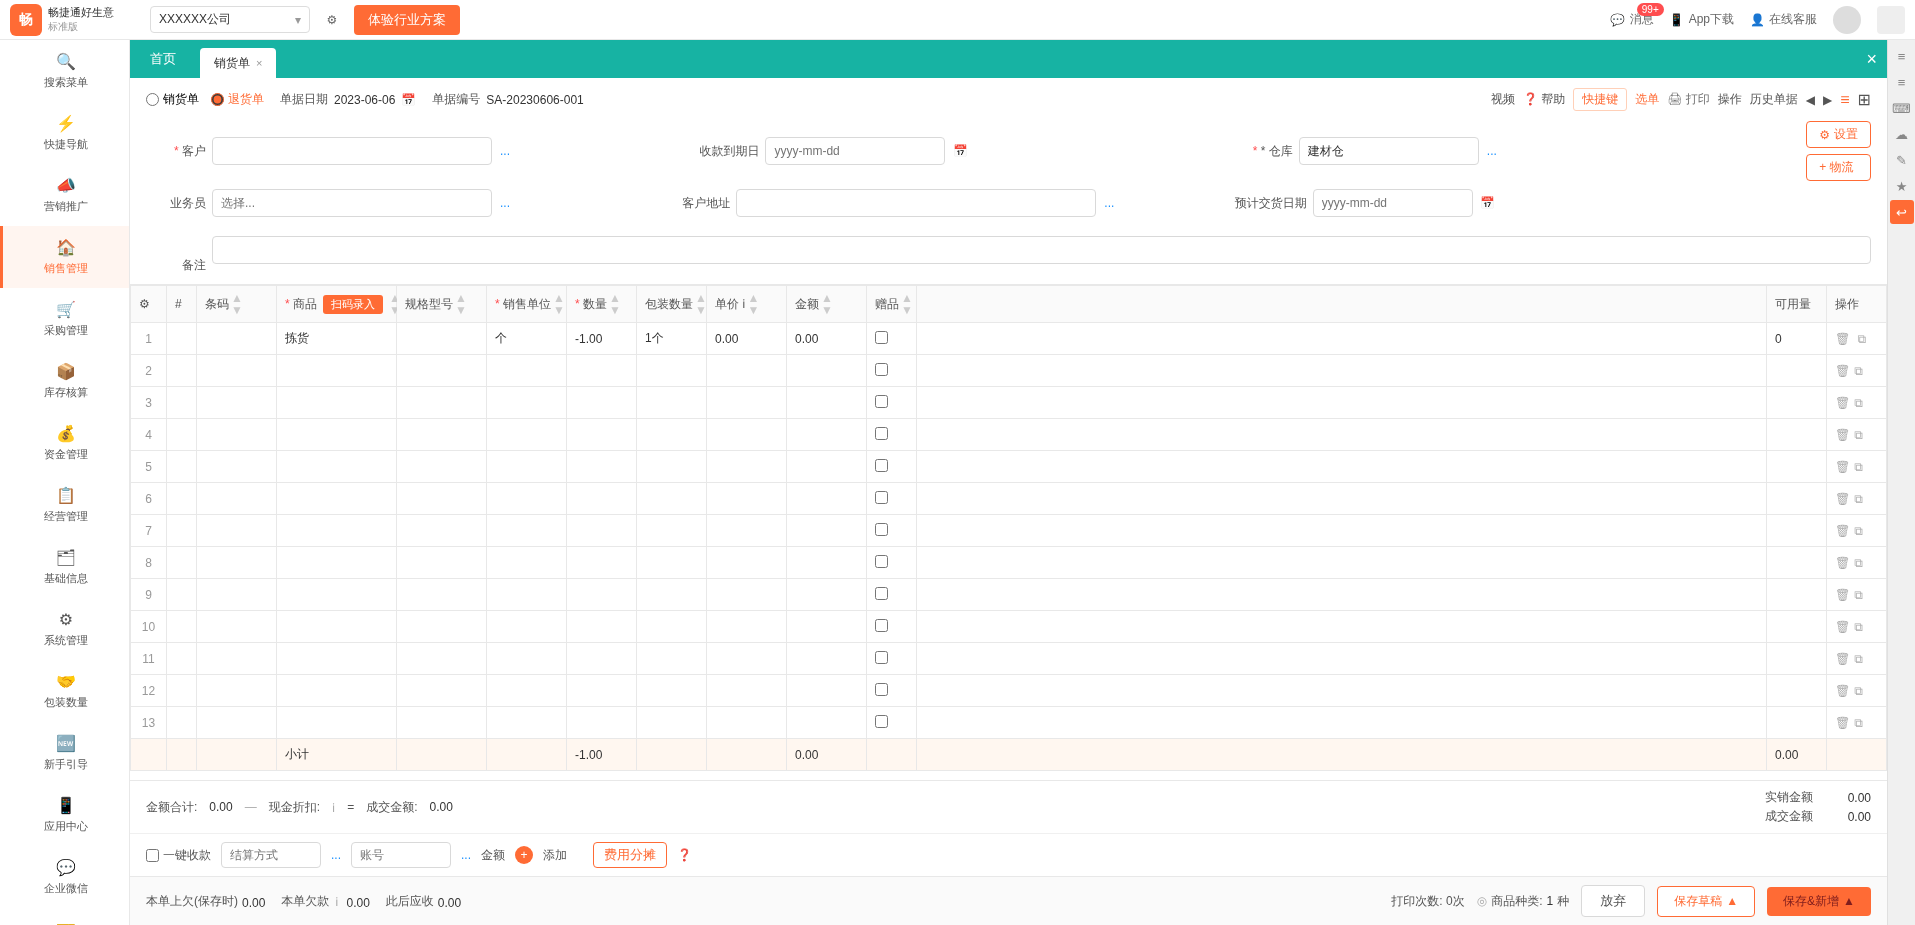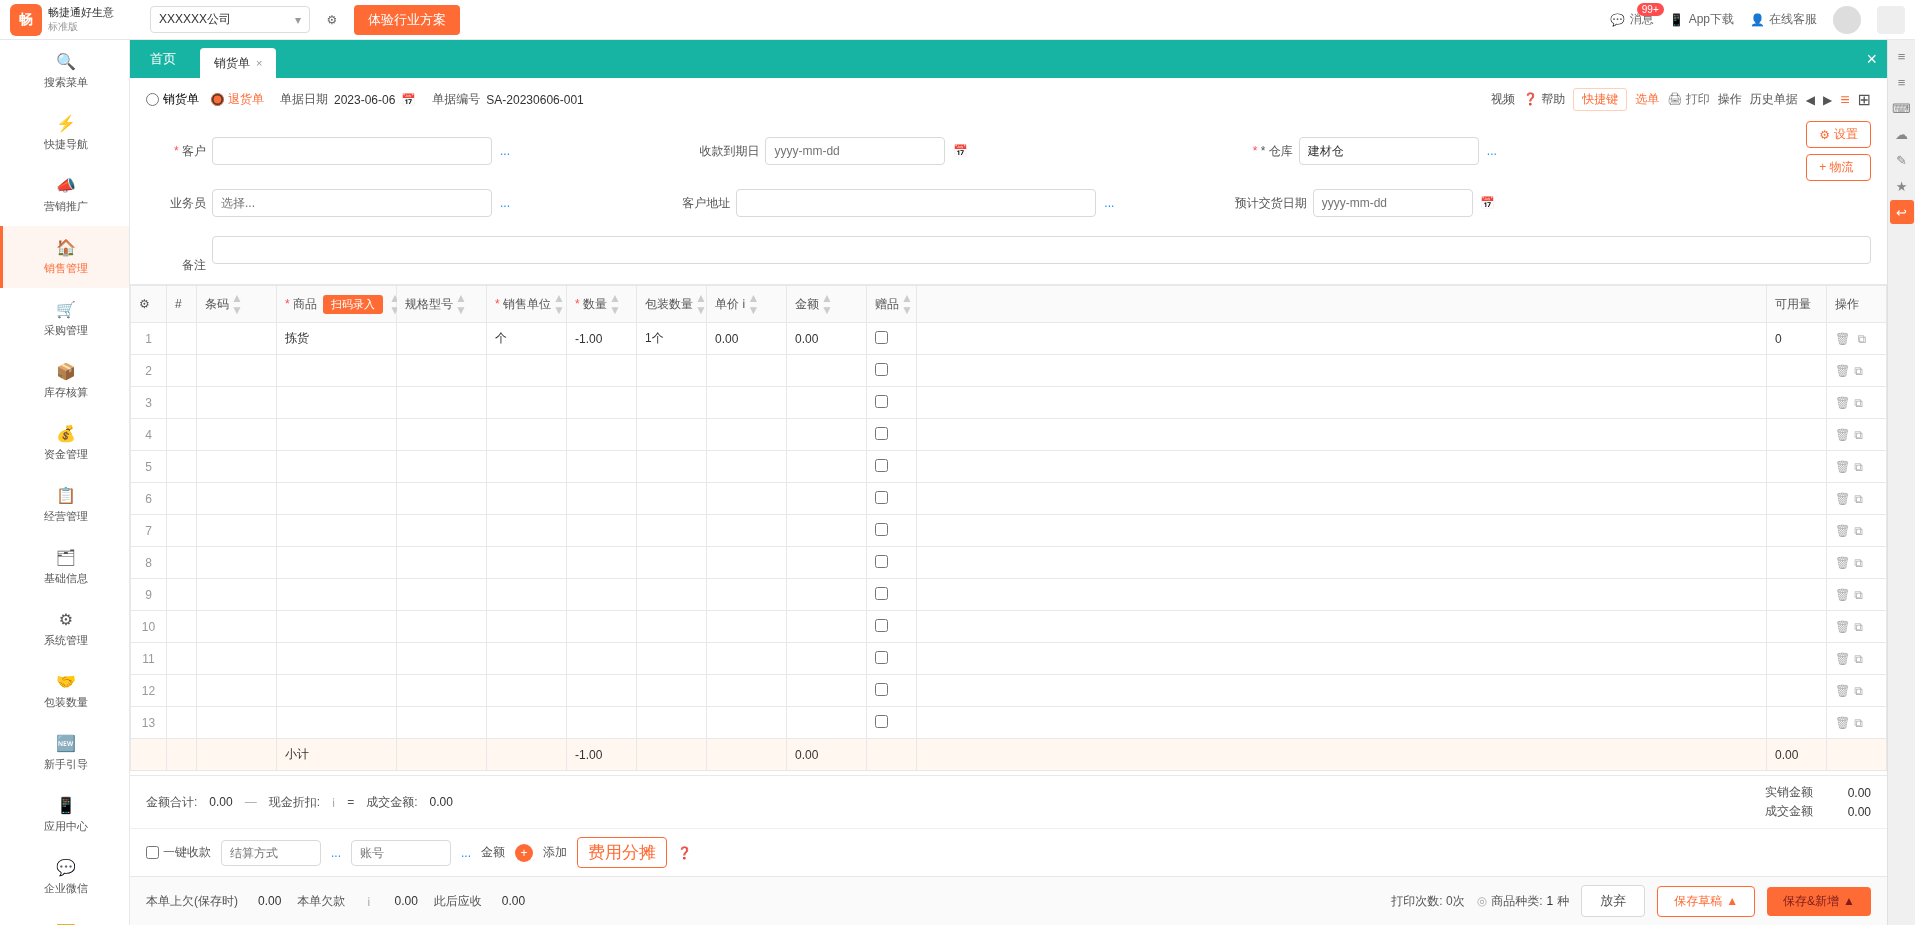--- a/index.html
+++ b/index.html
@@ -64,24 +64,24 @@
     .col-avail { width: 60px; }
     .col-ops { width: 60px; }
 
     .th-sortable { display: flex; align-items: center; gap: 2px; }
     .sort-arrows { display: flex; flex-direction: column; line-height: 1; color: #ccc; font-size: 8px; }
 
     
     .footer-area { background: #fff; border-top: 1px solid #e8e8e8; flex-shrink: 0; }
     .payment-input { border: 1px solid #d9d9d9; border-radius: 4px; padding: 3px 8px; width: 100px; height: 26px; }
     .add-btn { color: white; background: #ff6b35; border: none; border-radius: 50%; width: 18px; height: 18px; font-size: 12px; display: flex; align-items: center; justify-content: center; cursor: pointer; }
-    .fenyong-btn { border: 1px solid #ff6b35; color: #ff6b35; background: white; border-radius: 4px; padding: 3px 10px; cursor: pointer; font-size: 17px; }
+    .fenyong-btn { border: 1px solid #ff6b35; color: #ff6b35; background: white; border-radius: 4px; padding: 3px 10px; cursor: pointer; font-size: 13px; margin-left: 16px; }
 
     .bottom-bar { display: flex; align-items: center; padding: 8px 16px; background: #fafafa; border-top: 1px solid #e8e8e8; gap: 16px; }
-    .bottom-stat { display: flex; align-items: center; gap: 20px; color: #555; }
+    .bottom-stat { display: flex; align-items: flex-end; gap: 4px; color: #555; }
     .bottom-stat .val { color: #333; }
     .bottom-right { margin-left: auto; display: flex; align-items: center; gap: 12px; }
     .abandon-btn { border: 1px solid #d9d9d9; background: white; border-radius: 4px; padding: 6px 18px; cursor: pointer; color: #555; font-size: 13px; }
     .save-draft-btn { border: 1px solid #ff6b35; color: #ff6b35; background: white; border-radius: 4px; padding: 6px 16px; cursor: pointer; font-size: 13px; display: flex; align-items: center; gap: 4px; }
     .save-new-btn { background: #ff6b35; color: #7f1d1d; border: none; border-radius: 4px; padding: 6px 16px; cursor: pointer; font-size: 13px; display: flex; align-items: center; gap: 4px; }
 
     
     .right-sidebar { width: 28px; background: #f0f0f0; display: flex; flex-direction: column; align-items: center; padding: 4px 0; gap: 2px; border-left: 1px solid #e0e0e0; flex-shrink: 0; }
     .rs-icon { width: 24px; height: 24px; display: flex; align-items: center; justify-content: center; color: #888; cursor: pointer; font-size: 13px; border-radius: 3px; }
     .rs-icon.active { background: #ff6b35; color: white; }

